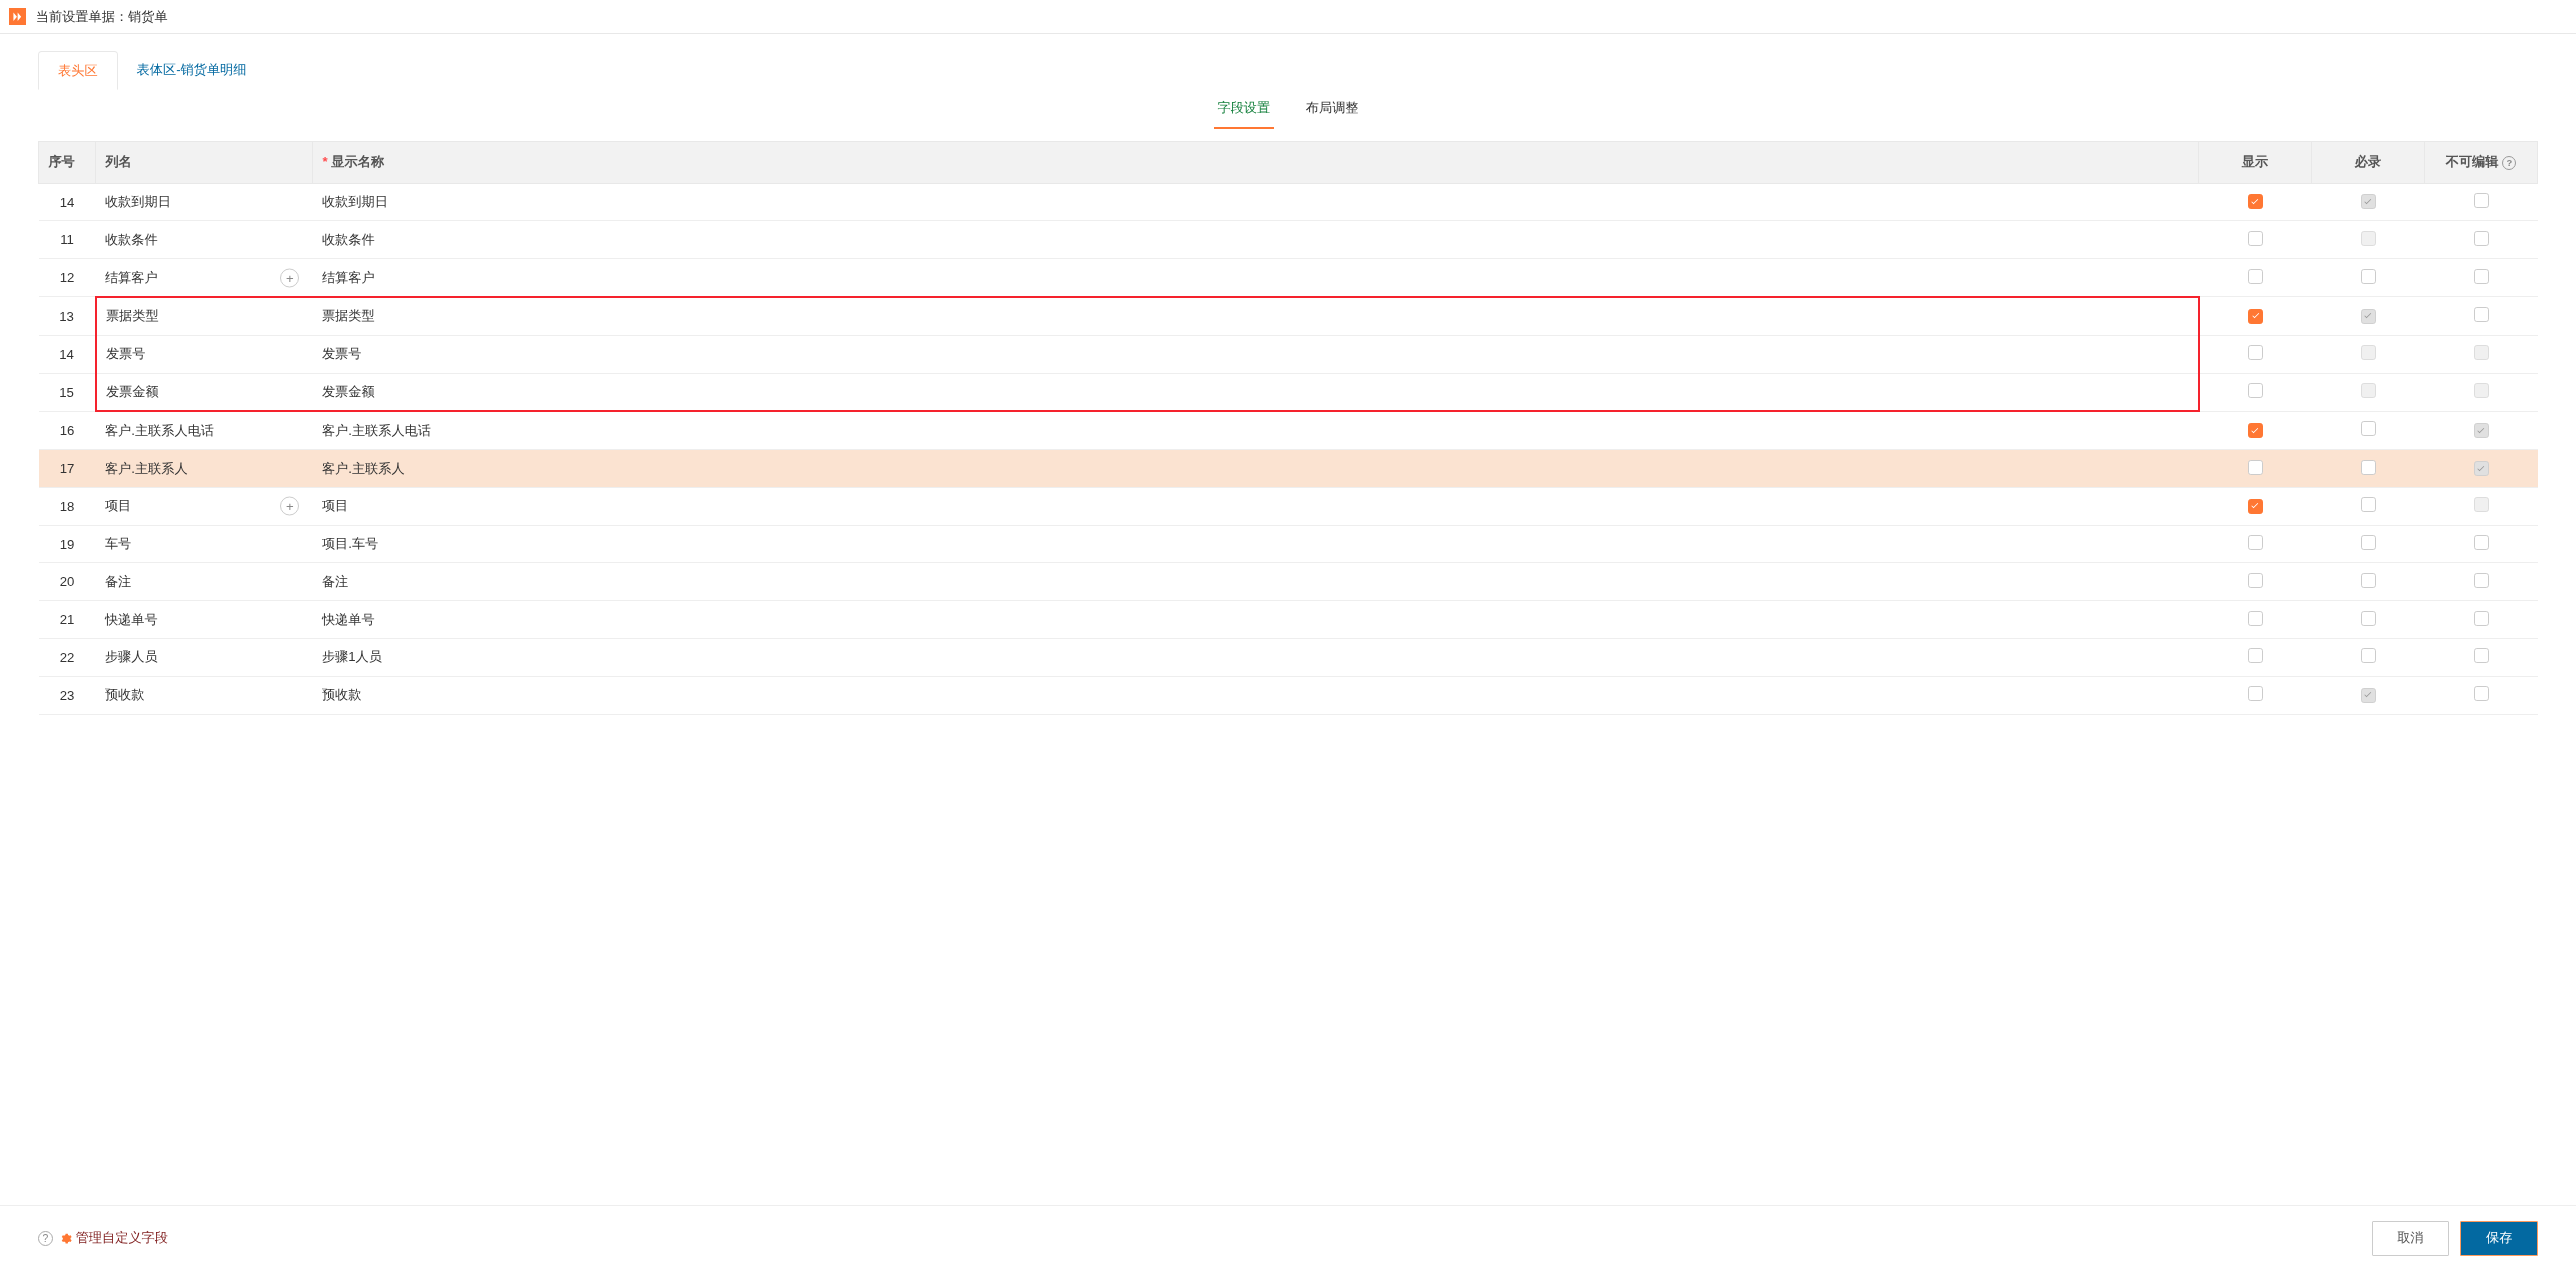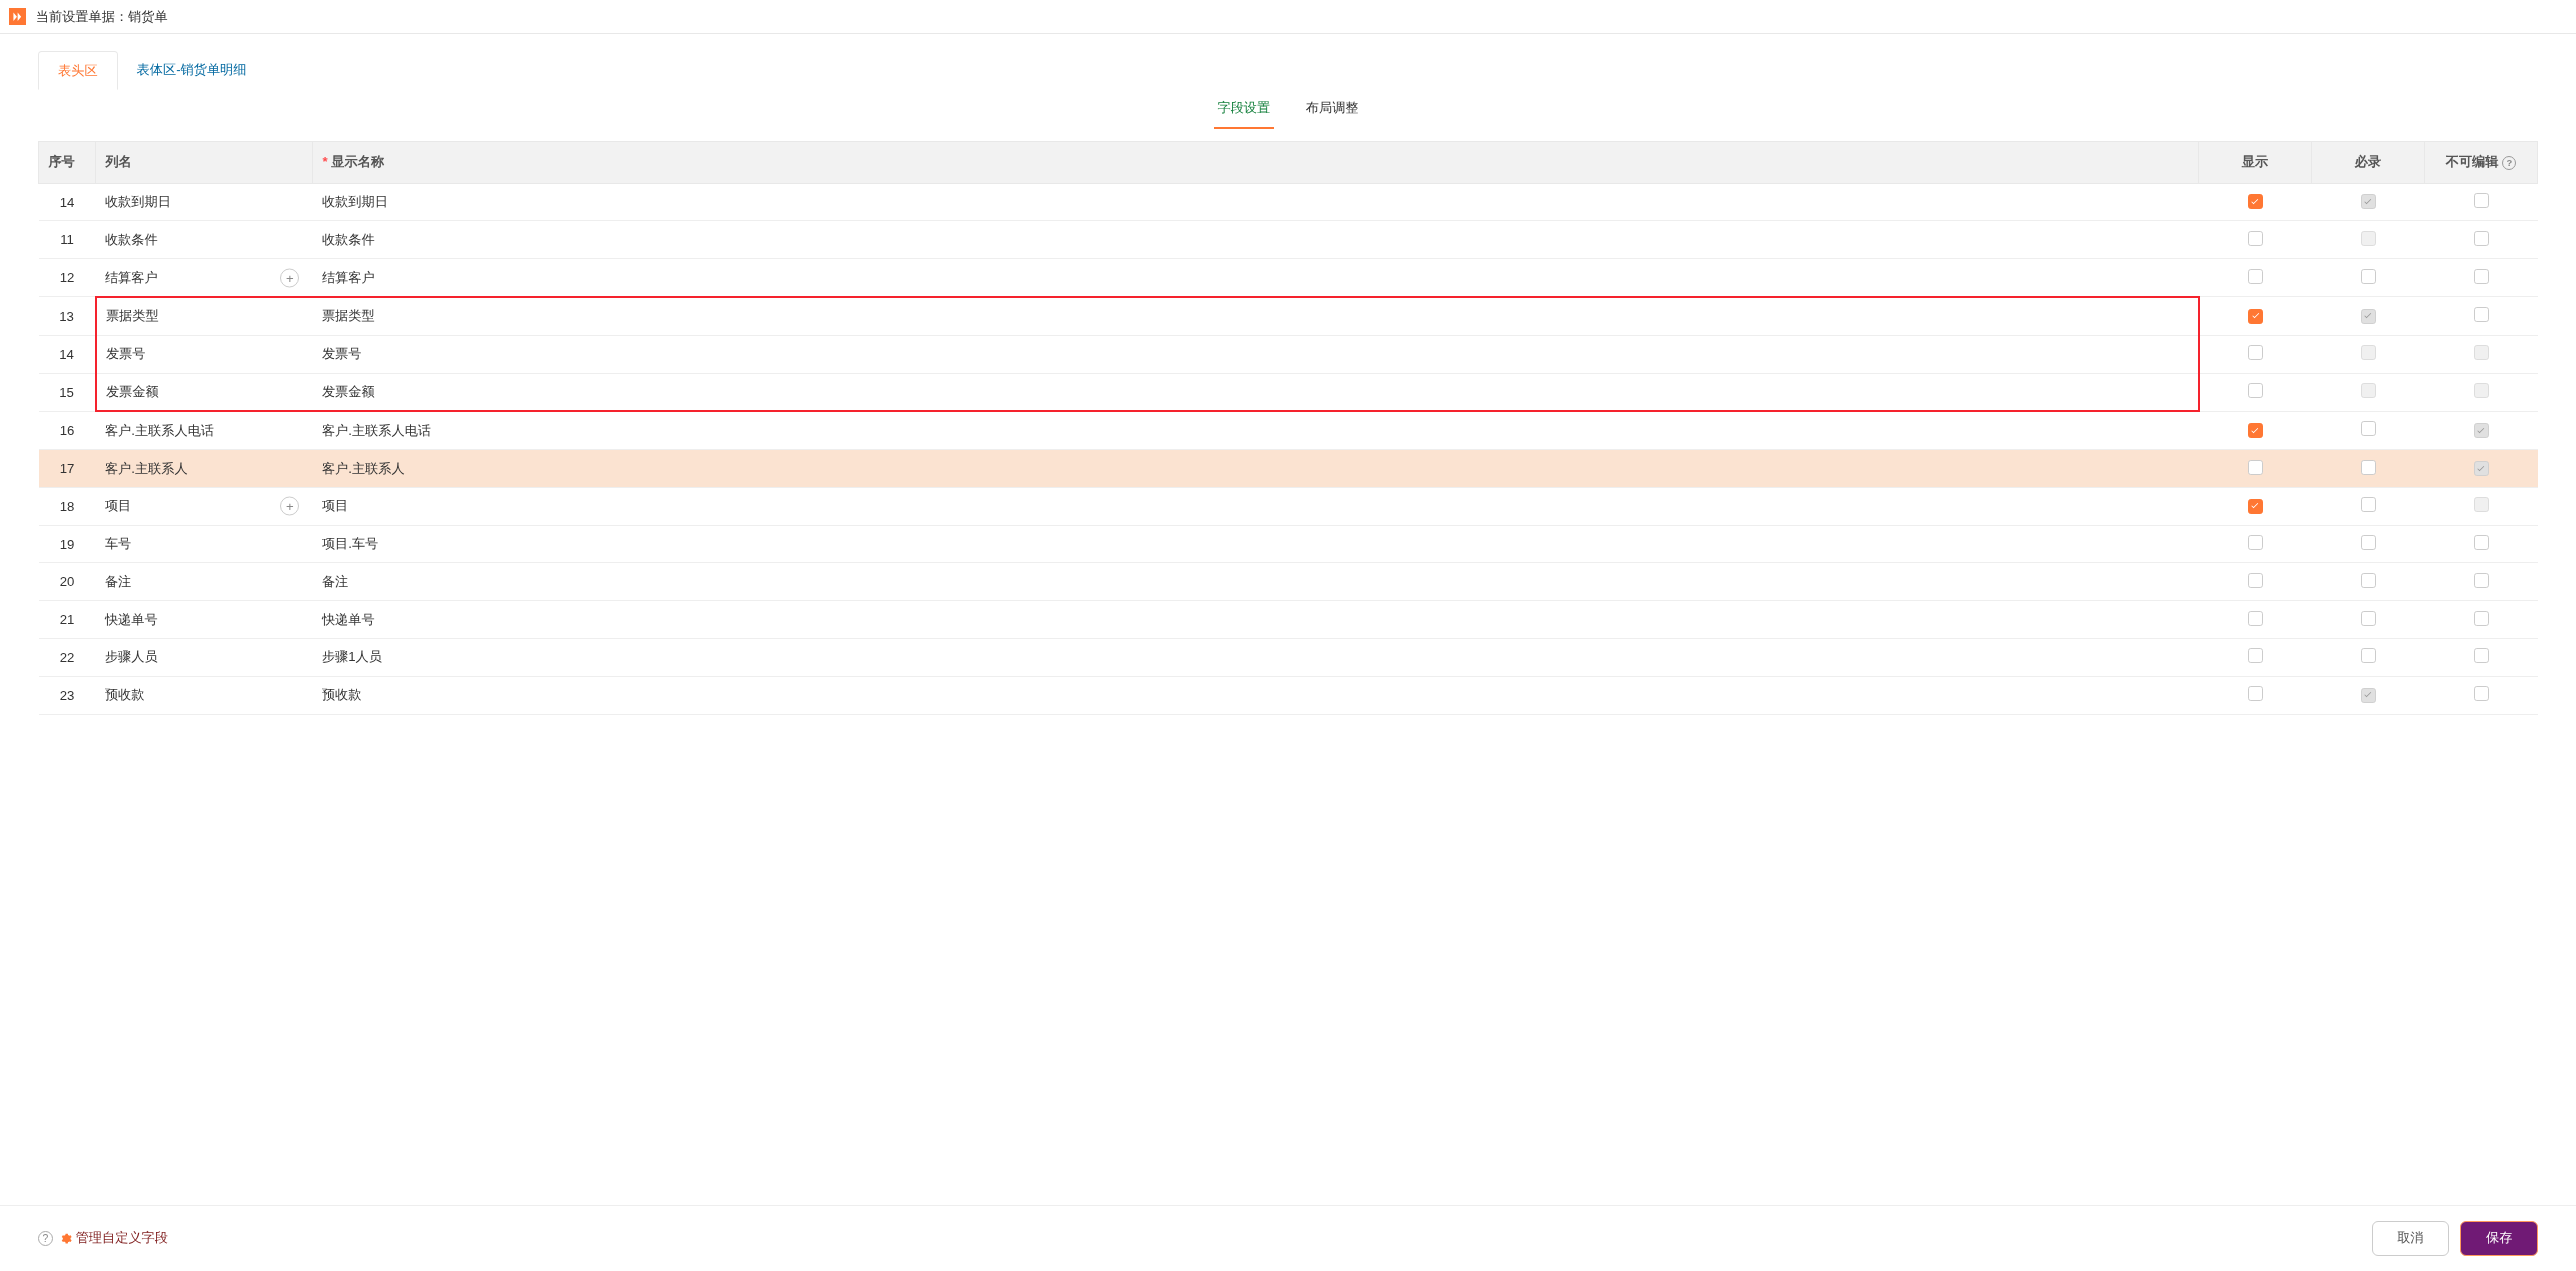--- a/index.html
+++ b/index.html
@@ -40,23 +40,23 @@
     tr.rb td:nth-child(2) { border-left: 2.4px solid #f5222d; }
     tr.rb td:nth-child(3) { border-right: 2.4px solid #f5222d; }
     tr.rb.rb-first td:nth-child(2), tr.rb.rb-first td:nth-child(3) { border-top: 2.4px solid #f5222d; }
     tr.rb.rb-last td:nth-child(2), tr.rb.rb-last td:nth-child(3) { border-bottom: 2.4px solid #f5222d; }
     
     .footer { position: fixed; bottom: 0; left: 0; right: 0; display: flex; justify-content: space-between; align-items: center; padding: 15px 38px; background: #fff; border-top: 0.9px solid #eee; }
     .footer-left { display: flex; align-items: center; gap: 5.7px; color: #888; }
     .footer-left .q-icon { width: 15px; height: 15px; border: 0.9px solid #aaa; border-radius: 50%; display: inline-flex; align-items: center; justify-content: center; font-size: 10.4px; color: #888; }
     .footer-left .gear-link { color: #7f1d1d; cursor: pointer; display: inline-flex; align-items: center; gap: 3.8px; }
     .footer-right { display: flex; gap: 11.3px; }
-    .btn { padding: 7.6px 24.6px; border-radius: 6px; cursor: pointer; font-size: 13.2px; }
+    .btn { padding: 7.6px 24.6px; border-radius: 1px; cursor: pointer; font-size: 13.2px; }
     .btn-cancel { background: #fff; border: 0.9px solid #ccc; color: #555; }
-    .btn-save { background: #701a75; border: 0.9px solid #ff9a5c; color: #fff; }
+    .btn-save { background: #0369a1; border: 0.9px solid #ff9a5c; color: #fff; }
     .help-q { display: inline-flex; width: 14px; height: 14px; border: 0.9px solid #999; border-radius: 50%; align-items: center; justify-content: center; font-size: 9.4px; color: #888; margin-left: 3.8px; }
     .spacer-bottom { height: 76px; }
   </style>
 </head>
 <body>
 
 <div class="top-bar">
   <div class="collapse-btn">
     <svg viewBox="0 0 16 16" width="11.3" height="11.3">
         <path d="M2 2l5 6-5 6zM8 2l5 6-5 6z"></path>

